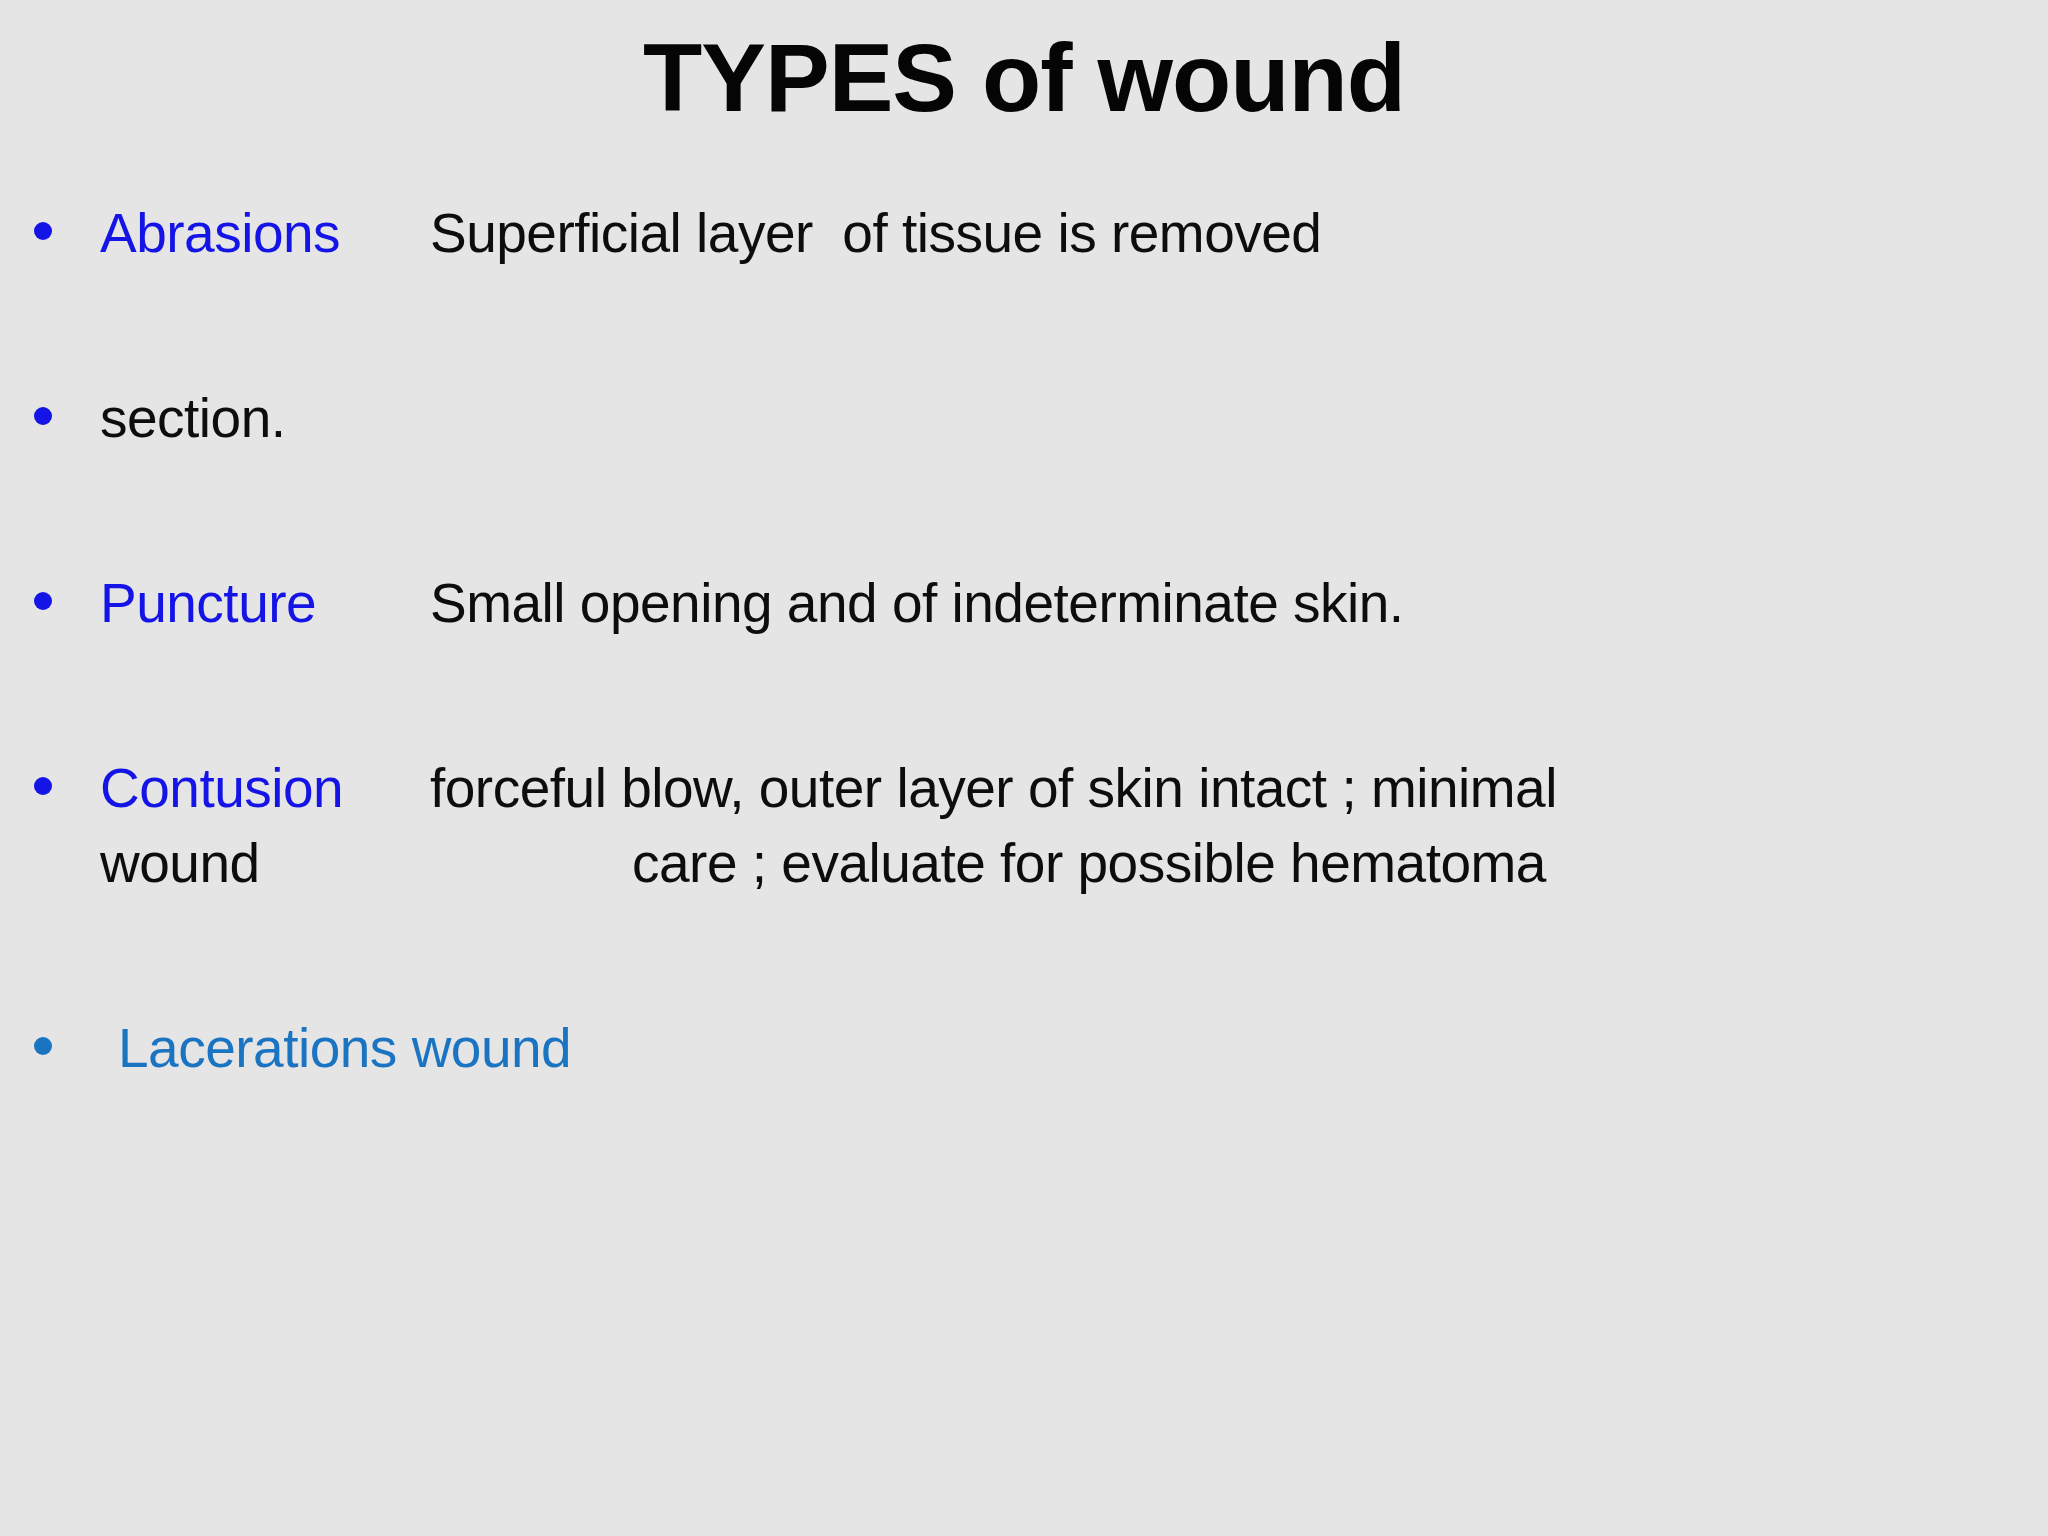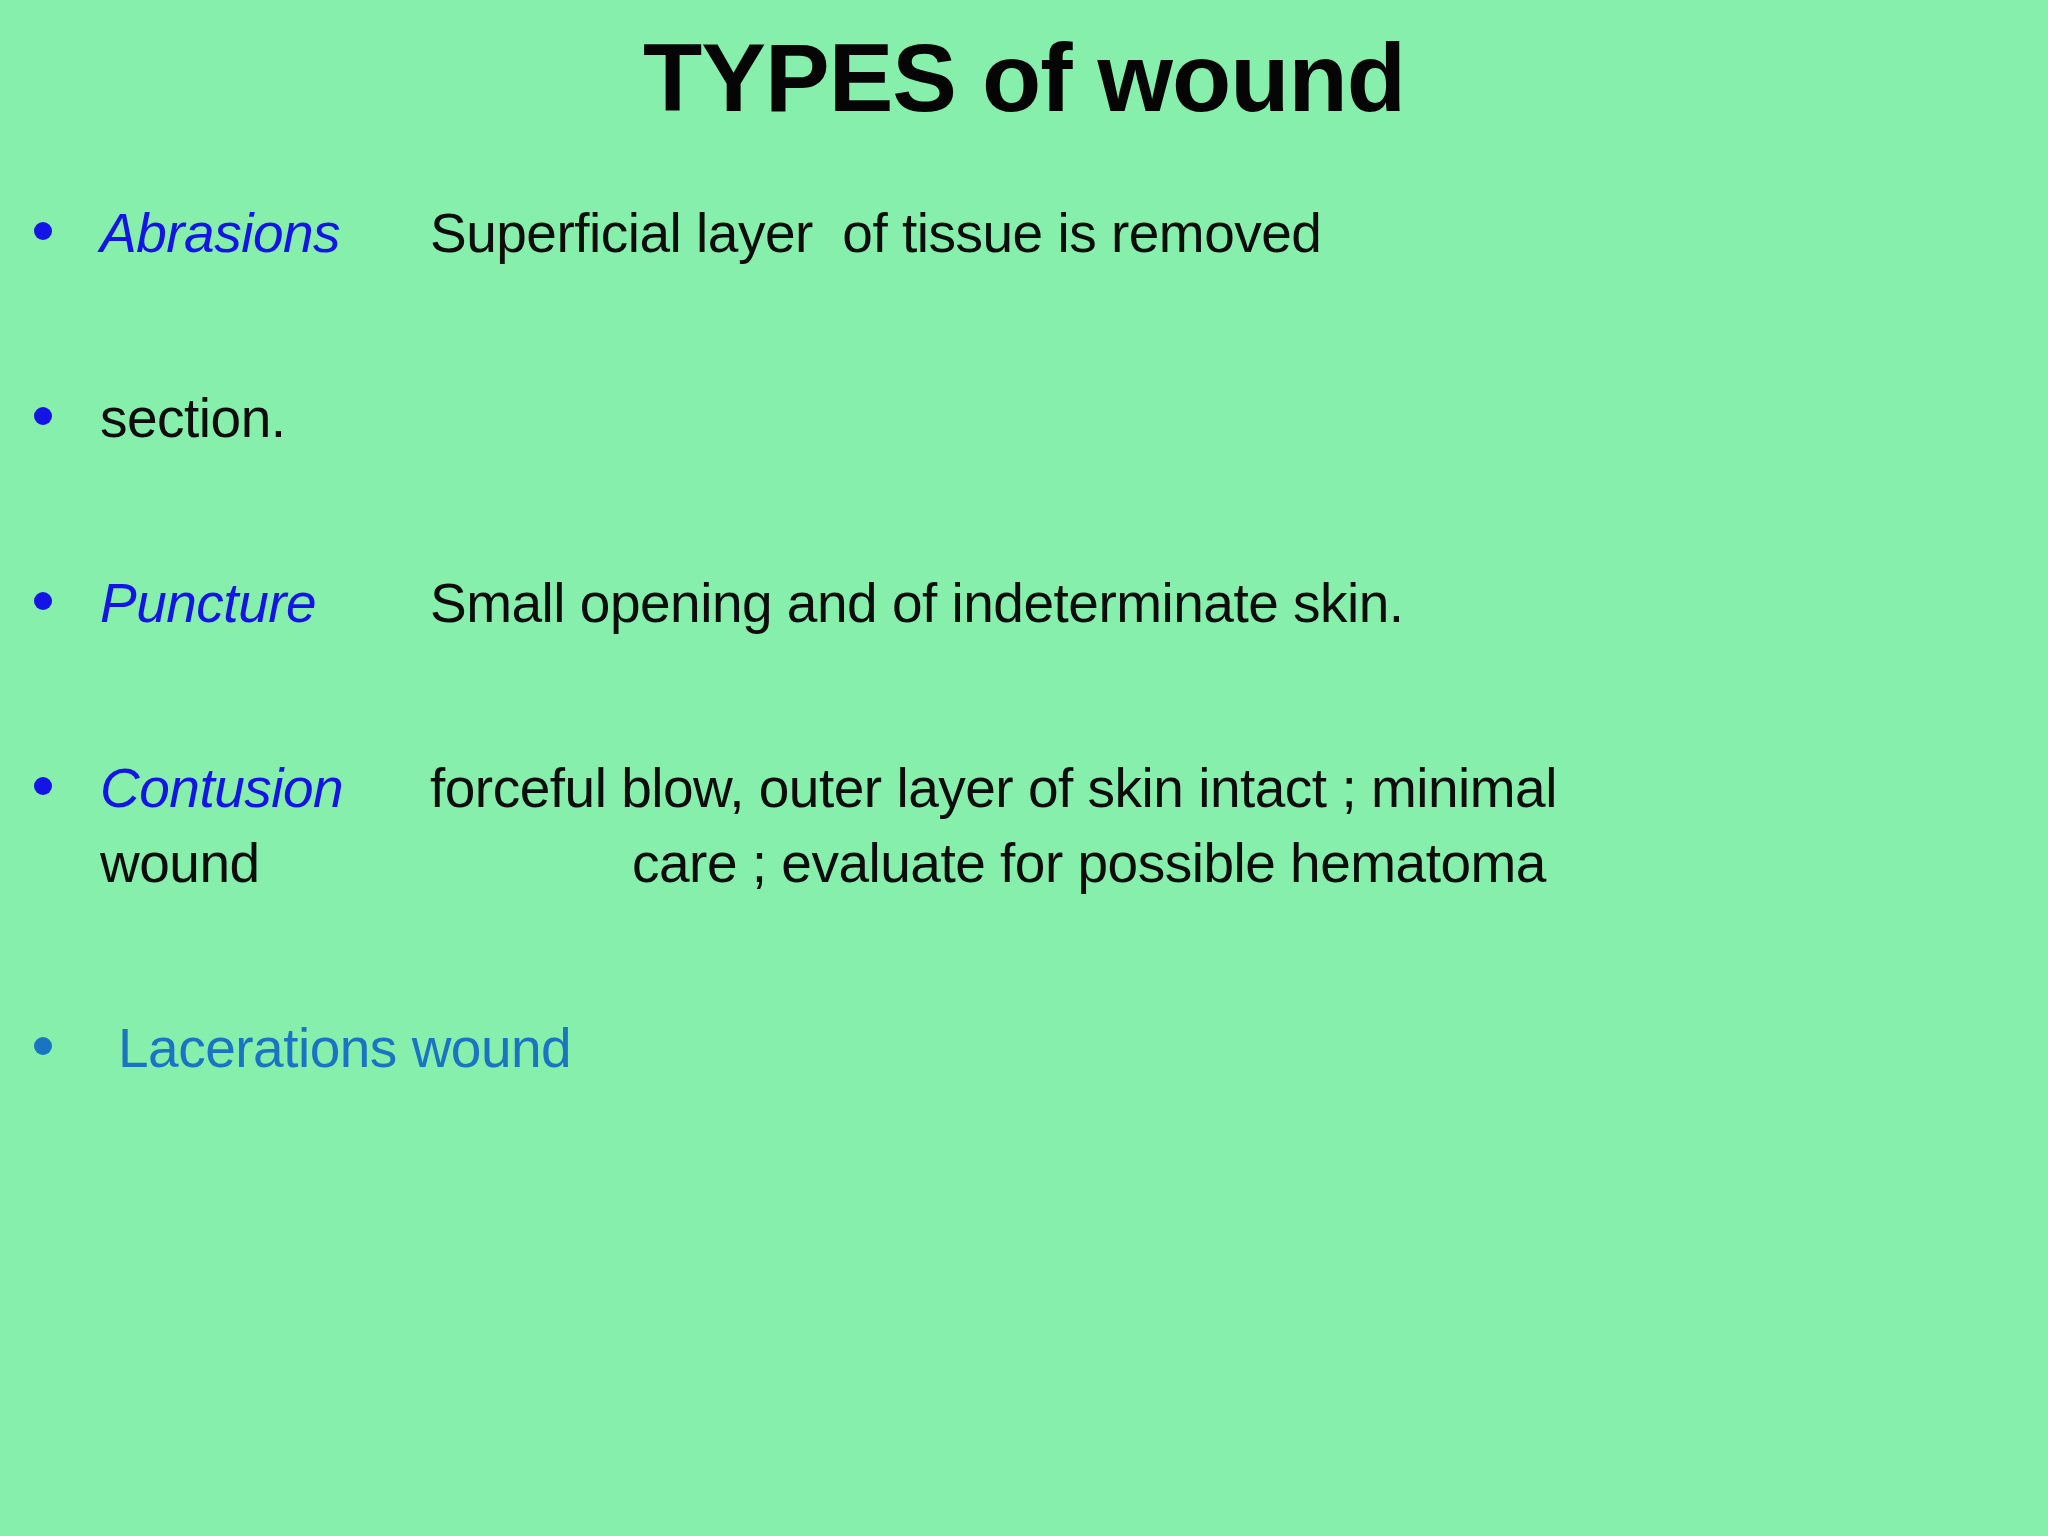--- a/index.html
+++ b/index.html
@@ -4,21 +4,21 @@
 <style>
   html, body {
     margin: 0;
     padding: 0;
     background: #ffffff;
   }
   .slide {
     position: relative;
     width: 2048px;
     height: 1536px;
-    background: #86efac;
+    background: #e5e5e5;
     font-family: "Liberation Sans", sans-serif;
     color: var(--text, #0d0d0d);
     overflow: hidden;
   }
   .slide-title {
     margin: 0;
     padding-top: 22px;
     text-align: center;
     font-size: 97px;
     font-weight: 600;
@@ -48,21 +48,21 @@
     background: var(--term-blue, #1414e6);
   }
   .bullet-item.combo .dot {
     background: var(--combo-blue, #1b74c2);
   }
   .line { white-space: pre-wrap; }
   .term { color: var(--term-blue, #1414e6); }
   .combo-term { color: var(--combo-blue, #1b74c2); }
   .plain { color: var(--text, #0d0d0d); }
   
-  .seg-a { display: inline-block; min-width: 330px; font-style: italic; }
+  .seg-a { display: inline-block; min-width: 330px; }
   .seg-b { display: inline-block; min-width: 532px; }
   .bullet-item.combo { padding-left: 118px; }
 </style>
 </head>
 <body>
 
 <div class="slide">
 
   <h1 class="slide-title">TYPES of wound</h1>
 

